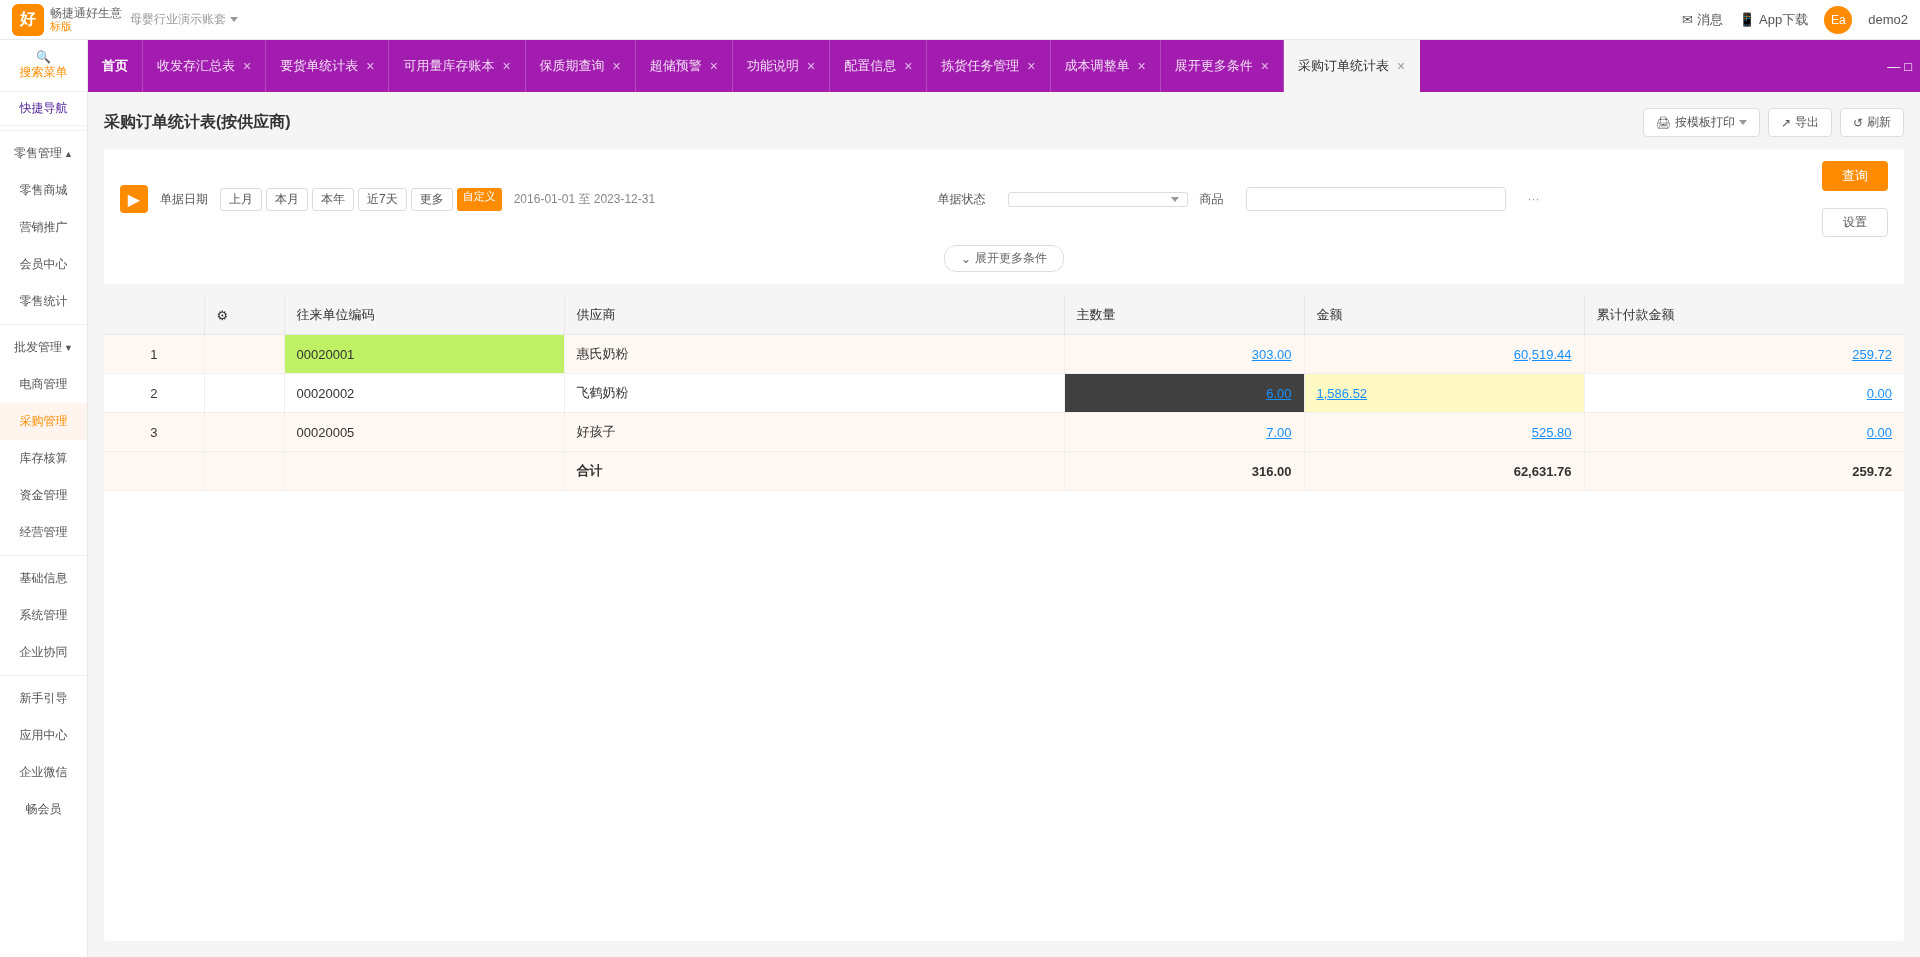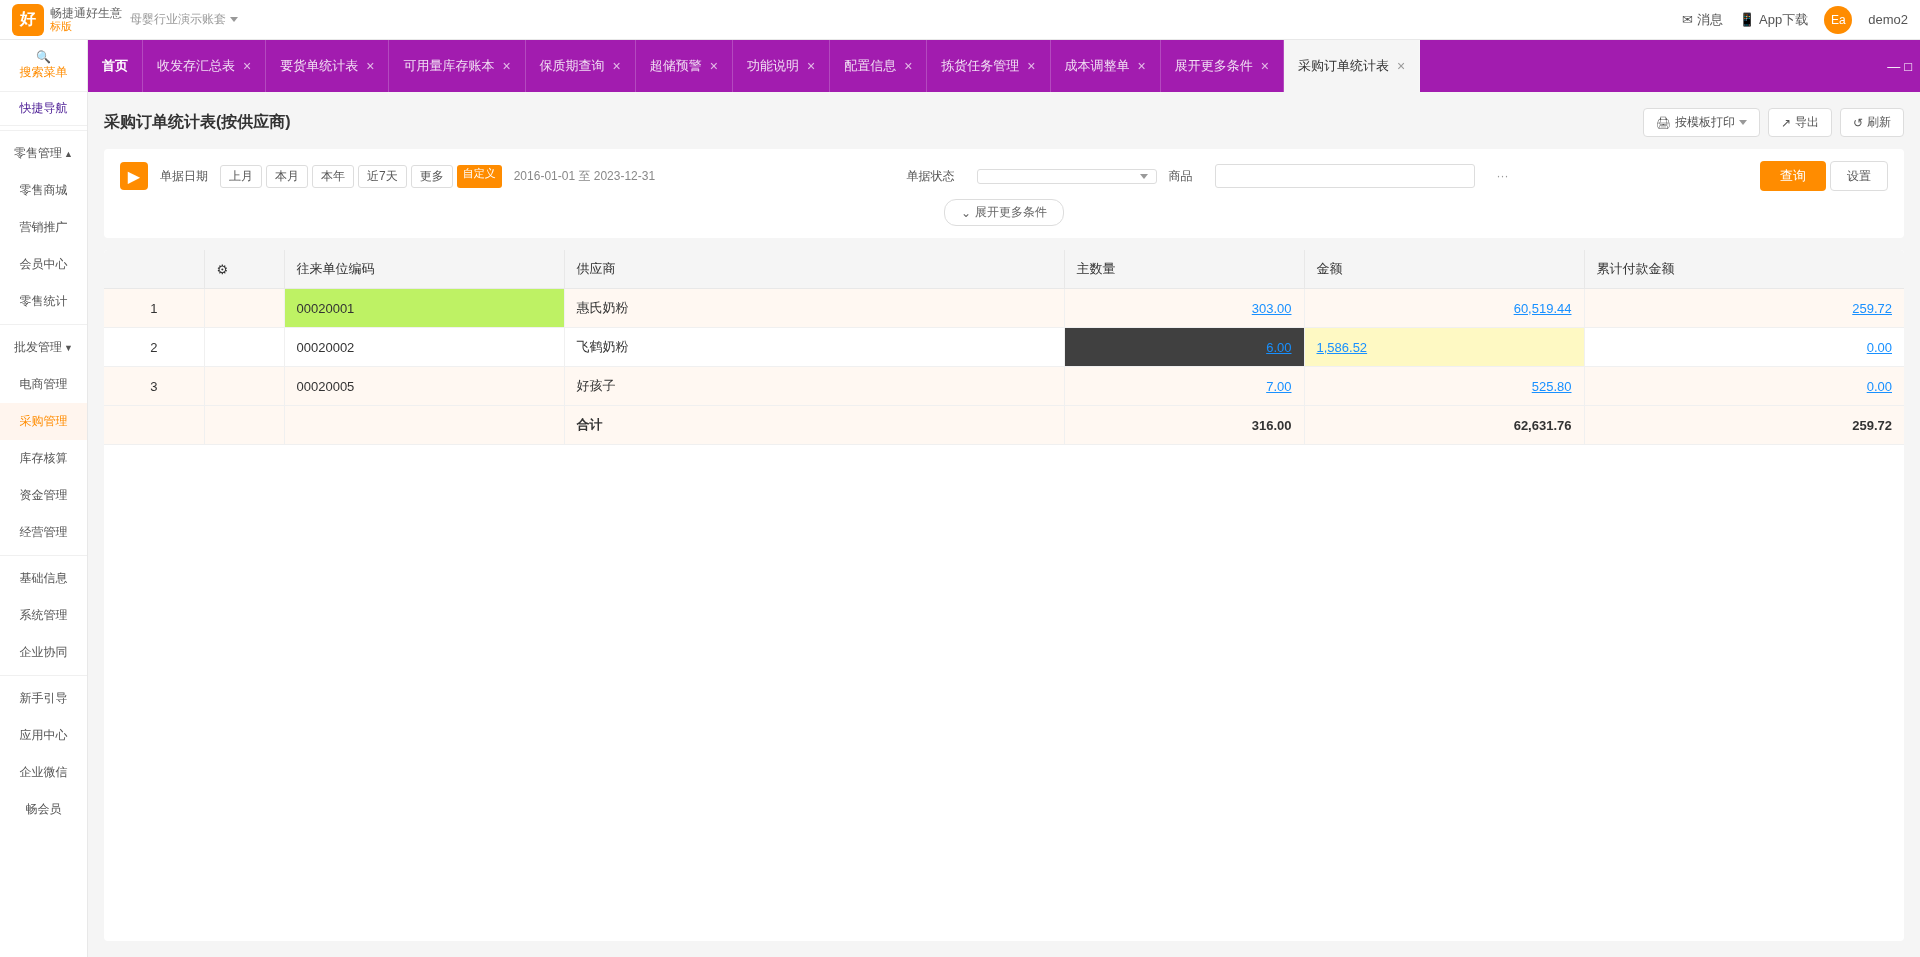--- a/index.html
+++ b/index.html
@@ -298,21 +298,21 @@
                 <span></span>
                 <span class="arrow-down"></span>
               </div>
             </div>
             <div class="filter-select-group">
               <span class="filter-label">商品</span>
               <input class="filter-input" style="min-width: 260px;">
               <span class="filter-more-btn">···</span>
             </div>
           </div>
-          <div style="display:flex;flex-direction:row;gap:4px;">
+          <div style="display:flex;flex-direction:column;gap:17px;">
             <button class="btn-query">查询</button>
             <button class="btn-settings">设置</button>
           </div>
         </div>
         <div class="filter-row2">
           <button class="expand-more-btn">
             <span>⌄</span>
             <span>展开更多条件</span>
           </button>
         </div>

